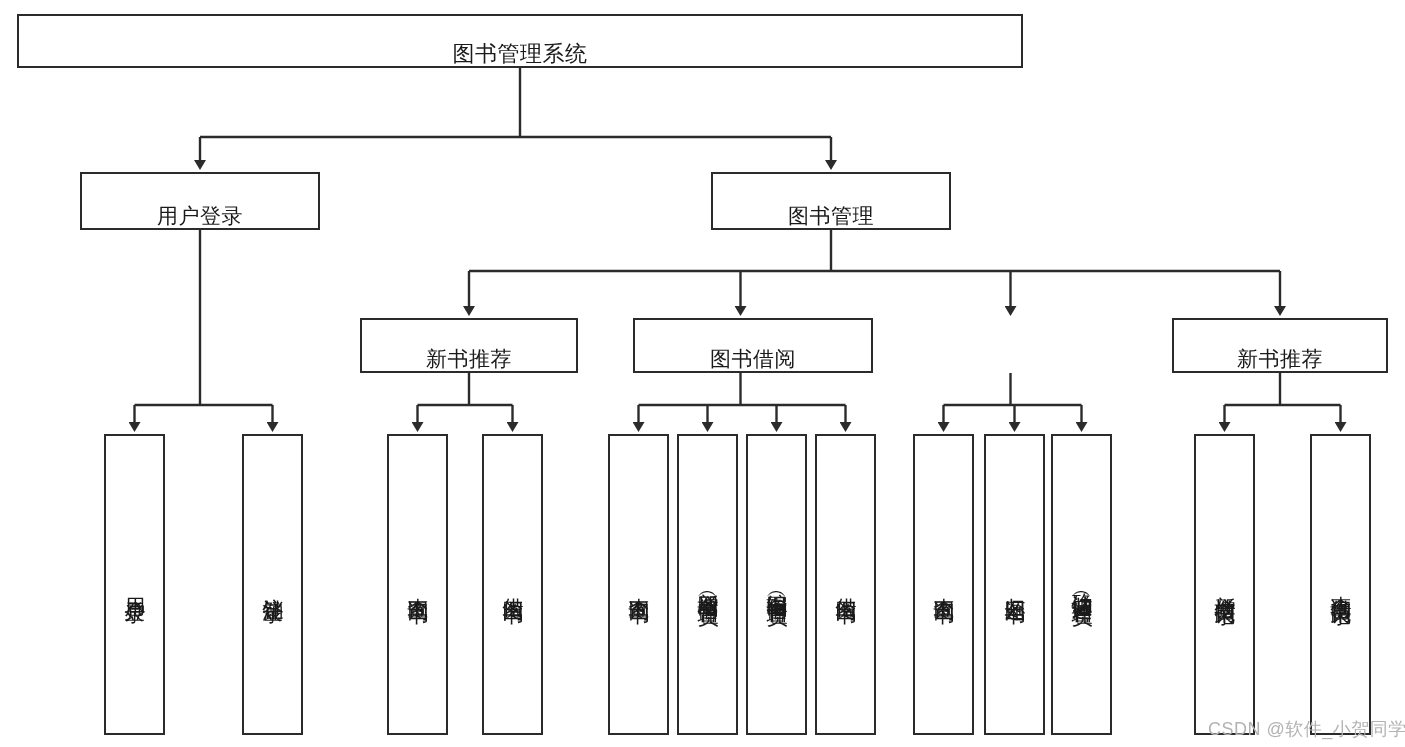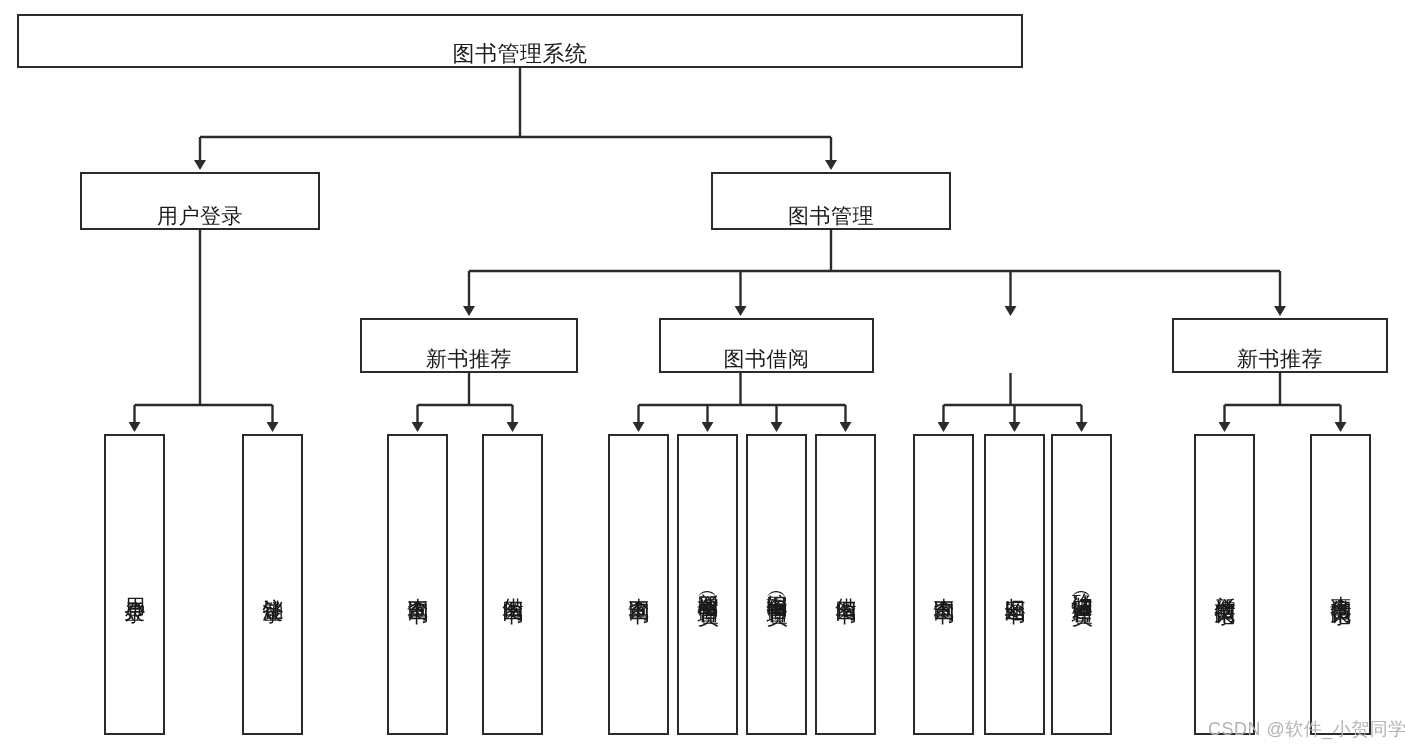--- a/index.html
+++ b/index.html
@@ -125,21 +125,21 @@
   <div class="node level2" style="left: 80px; top: 172px; width: 240px; height: 58px;">
     <span class="node-label">用户登录</span>
   </div>
   <div class="node level2" style="left: 711px; top: 172px; width: 240px; height: 58px;">
     <span class="node-label">图书管理</span>
   </div>
 
   <div class="node level3" style="left: 360px; top: 318px; width: 218px; height: 55px;">
     <span class="node-label">新书推荐</span>
   </div>
-  <div class="node level3" style="left: 659px; top: 318px; width: 215px; height: 55px;">
+  <div class="node level3" style="left: 633px; top: 318px; width: 240px; height: 55px;">
     <span class="node-label">图书借阅</span>
   </div>
   <div class="node level3" style="left: 1172px; top: 318px; width: 216px; height: 55px;">
     <span class="node-label">新书推荐</span>
   </div>
 
   <div class="node leaf" style="left: 104px; top: 434px; width: 61px; height: 301px;">
     <span class="node-label">用户登录</span>
   </div>
   <div class="node leaf" style="left: 242px; top: 434px; width: 61px; height: 301px;">

